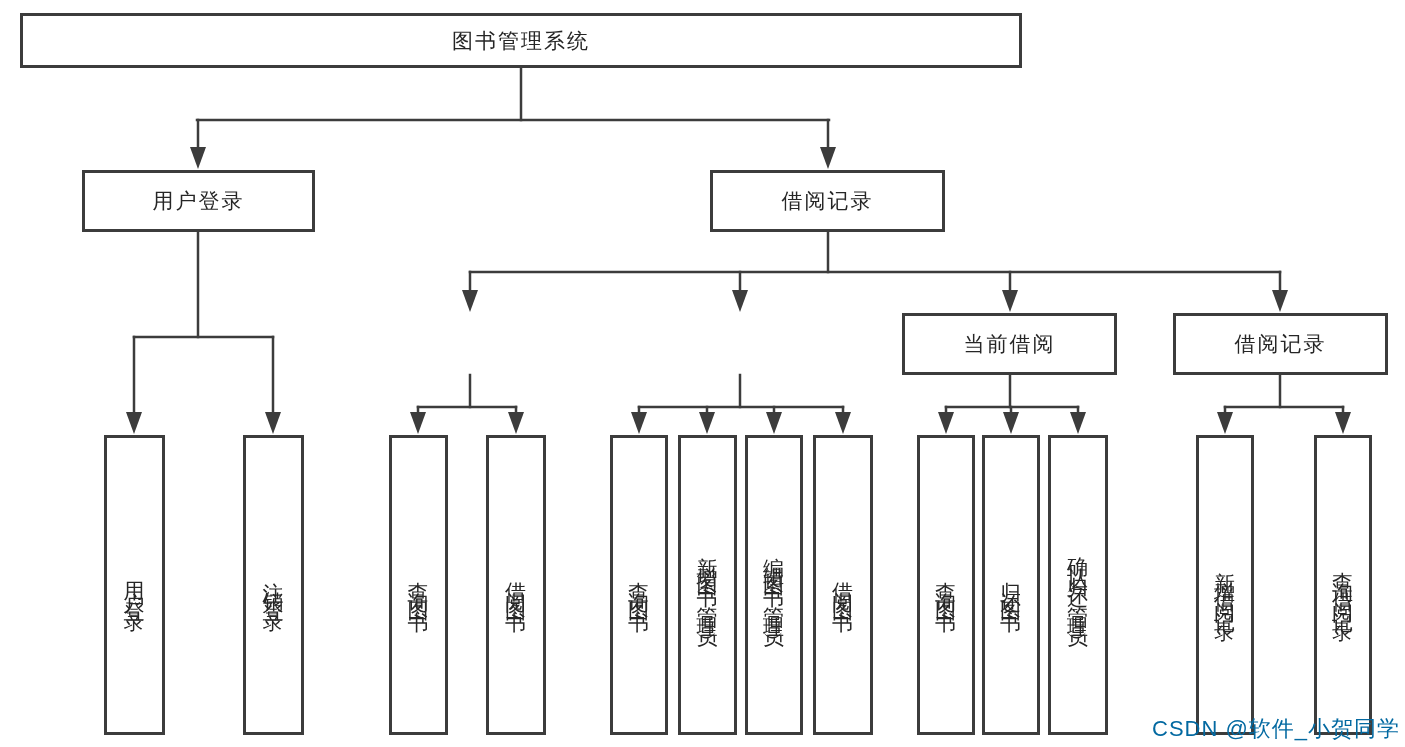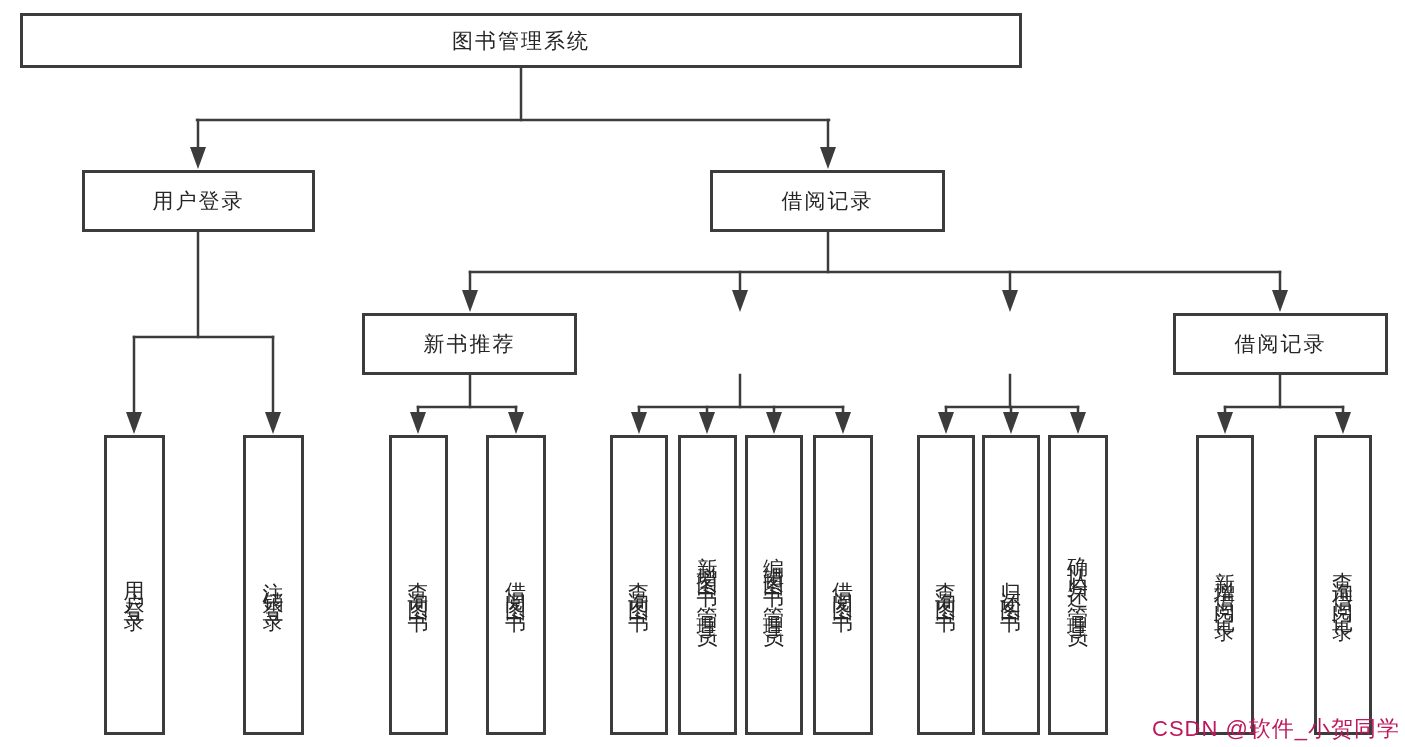--- a/index.html
+++ b/index.html
@@ -42,21 +42,21 @@
     text-orientation: mixed;
     font-size: 21px;
     letter-spacing: 10px;
     line-height: 1;
   }
   .watermark {
     position: absolute;
     left: 1152px;
     top: 714px;
     font-size: 22px;
-    color: #be185d;
+    color: #0369a1;
     letter-spacing: 1px;
     z-index: 5;
     white-space: nowrap;
   }
 </style>
 </head>
 <body>
 
 <div class="canvas">
 
@@ -113,21 +113,21 @@
       <polygon points="1217,412 1233,412 1225,434" fill="#3c3c3c"></polygon>
       <line x1="1343" y1="407" x2="1343" y2="417" stroke="#3c3c3c" stroke-width="2.5" stroke-linecap="square"></line>
       <polygon points="1335,412 1351,412 1343,434" fill="#3c3c3c"></polygon>
     </svg>
 
   <div class="node h-node" style="left:20px;top:13px;width:1002px;height:55px">图书管理系统</div>
 
   <div class="node h-node" style="left:82px;top:170px;width:233px;height:62px">用户登录</div>
   <div class="node h-node" style="left:710px;top:170px;width:235px;height:62px">借阅记录</div>
 
-  <div class="node h-node" style="left:362px;top:313px;width:215px;height:62px">新书推荐</div>
+  <div class="node h-node" style="left:902px;top:313px;width:215px;height:62px">当前借阅</div>
   <div class="node h-node" style="left:1173px;top:313px;width:215px;height:62px">借阅记录</div>
 
   <div class="node v-node" style="left:104px;top:435px;width:61px;height:300px">用户登录</div>
   <div class="node v-node" style="left:243px;top:435px;width:61px;height:300px">注销登录</div>
 
   <div class="node v-node" style="left:389px;top:435px;width:59px;height:300px">查询图书</div>
   <div class="node v-node" style="left:486px;top:435px;width:60px;height:300px">借阅图书</div>
 
   <div class="node v-node" style="left:610px;top:435px;width:58px;height:300px">查询图书</div>
   <div class="node v-node" style="left:678px;top:435px;width:59px;height:300px">新增图书（管理员）</div>

